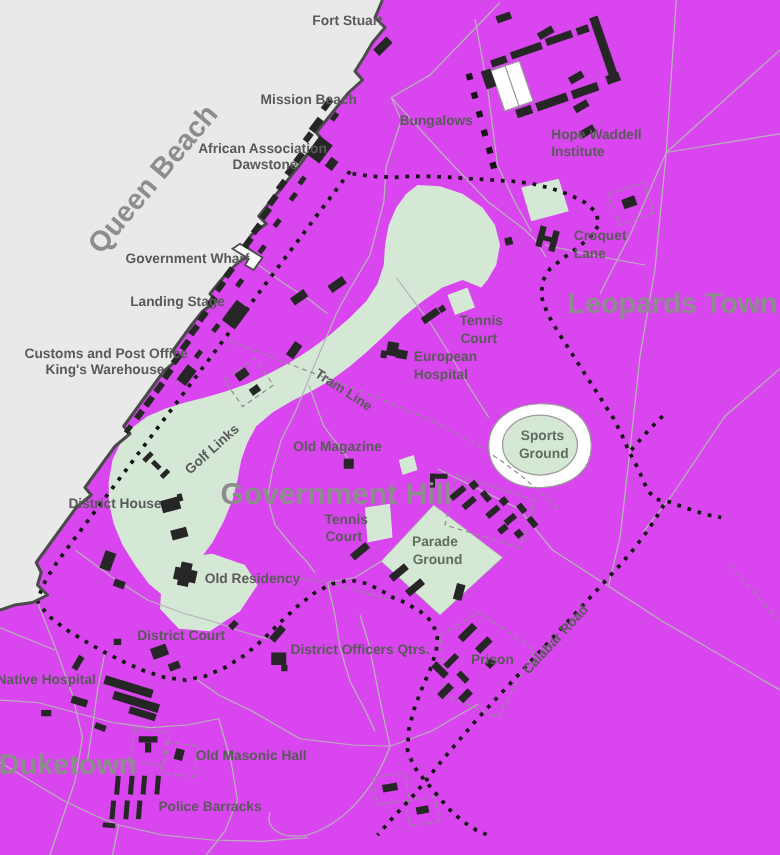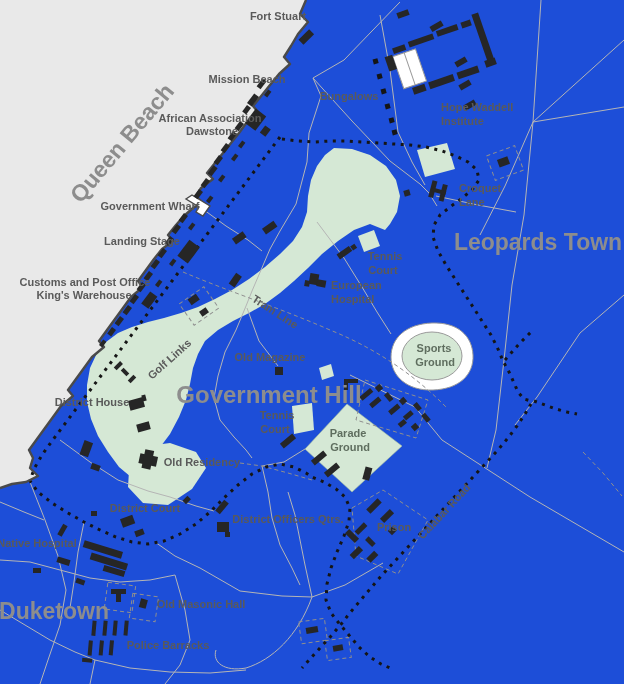--- a/index.html
+++ b/index.html
@@ -1,16 +1,16 @@
 <!DOCTYPE html>
 <html><head>
 <meta charset="utf-8">
 <style>
   html,body { margin:0; padding:0; background:#fff; }
-  .stage { width:624px; height:684px; position:relative; overflow:hidden; background:#1d4ed8; }
+  .stage { width:624px; height:684px; position:relative; overflow:hidden; background:#d946ef; }
   svg { display:block; }
   text { font-family:"Liberation Sans", sans-serif; }
   .lbl  { font-size:11px; font-weight:bold; fill:#5a5a5a; }
   .lbl-on-green { font-size:11px; font-weight:bold; fill:#5f6e5f; }
   .region { font-size:23px; font-weight:bold; fill:#8d8d8d; }
   .region-lg { font-size:24px; font-weight:bold; fill:#8d8d8d; }
   .roadlbl { font-size:11px; font-weight:bold; fill:#5a5a5a; }
   .bldg { fill:#262626; stroke:none; }
   .road { fill:none; stroke:#b5b5b5; stroke-width:1; }
   .dash { fill:none; stroke:#8f8f8f; stroke-width:1; stroke-dasharray:4 3; }

